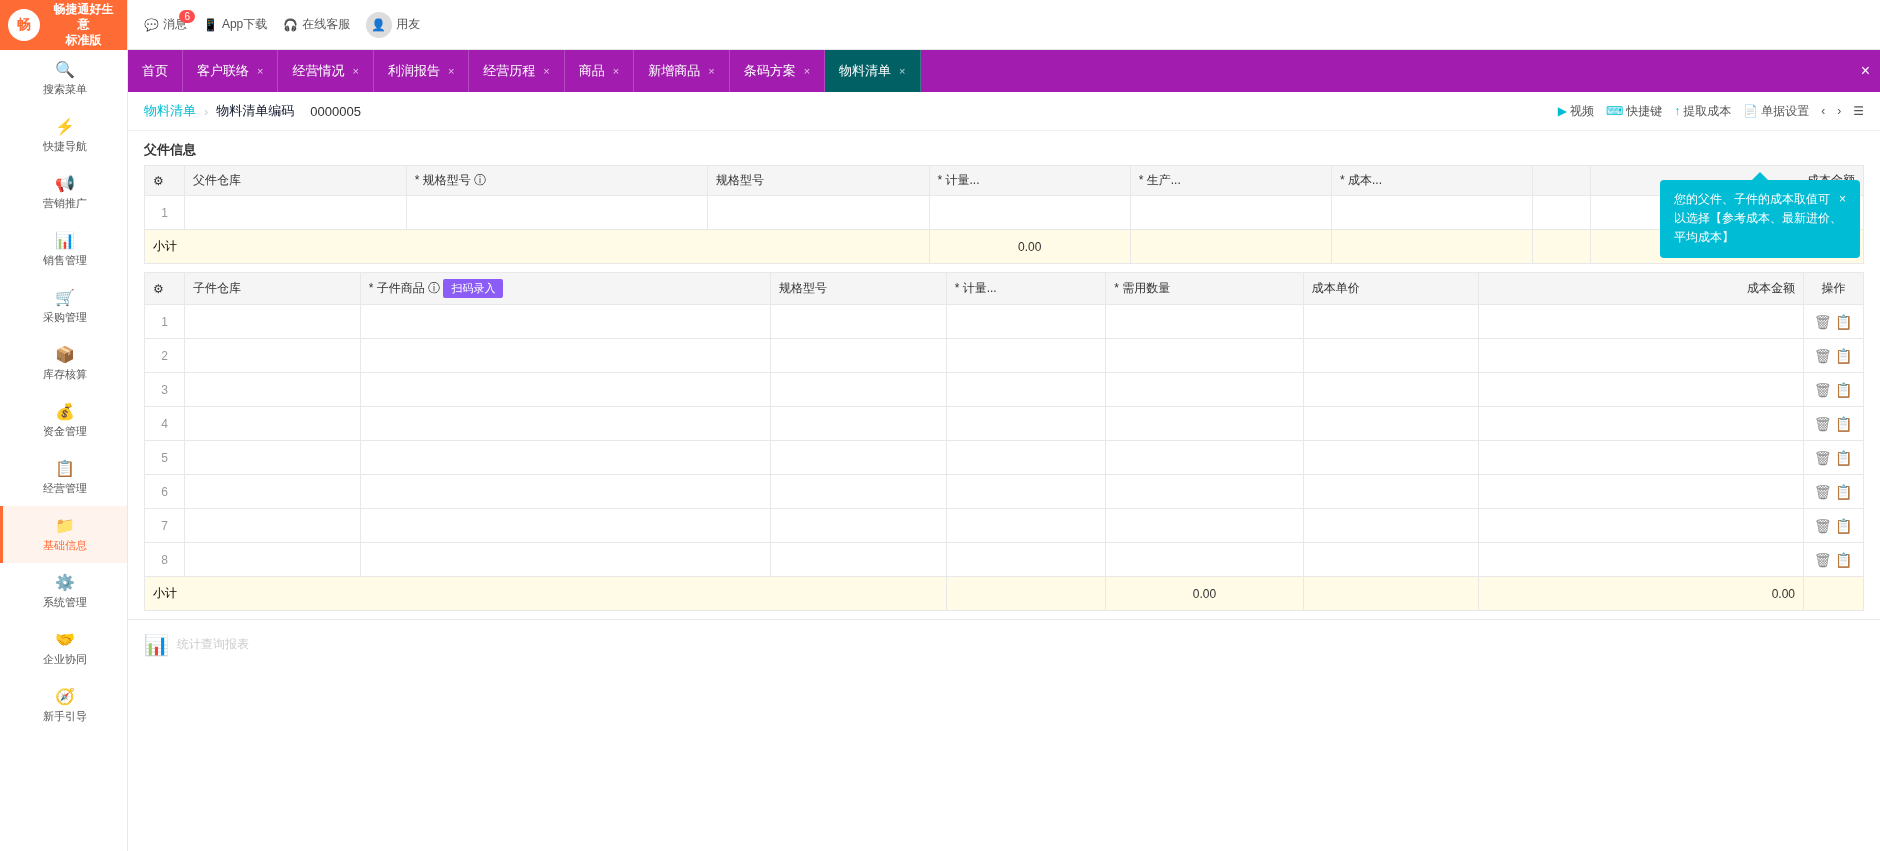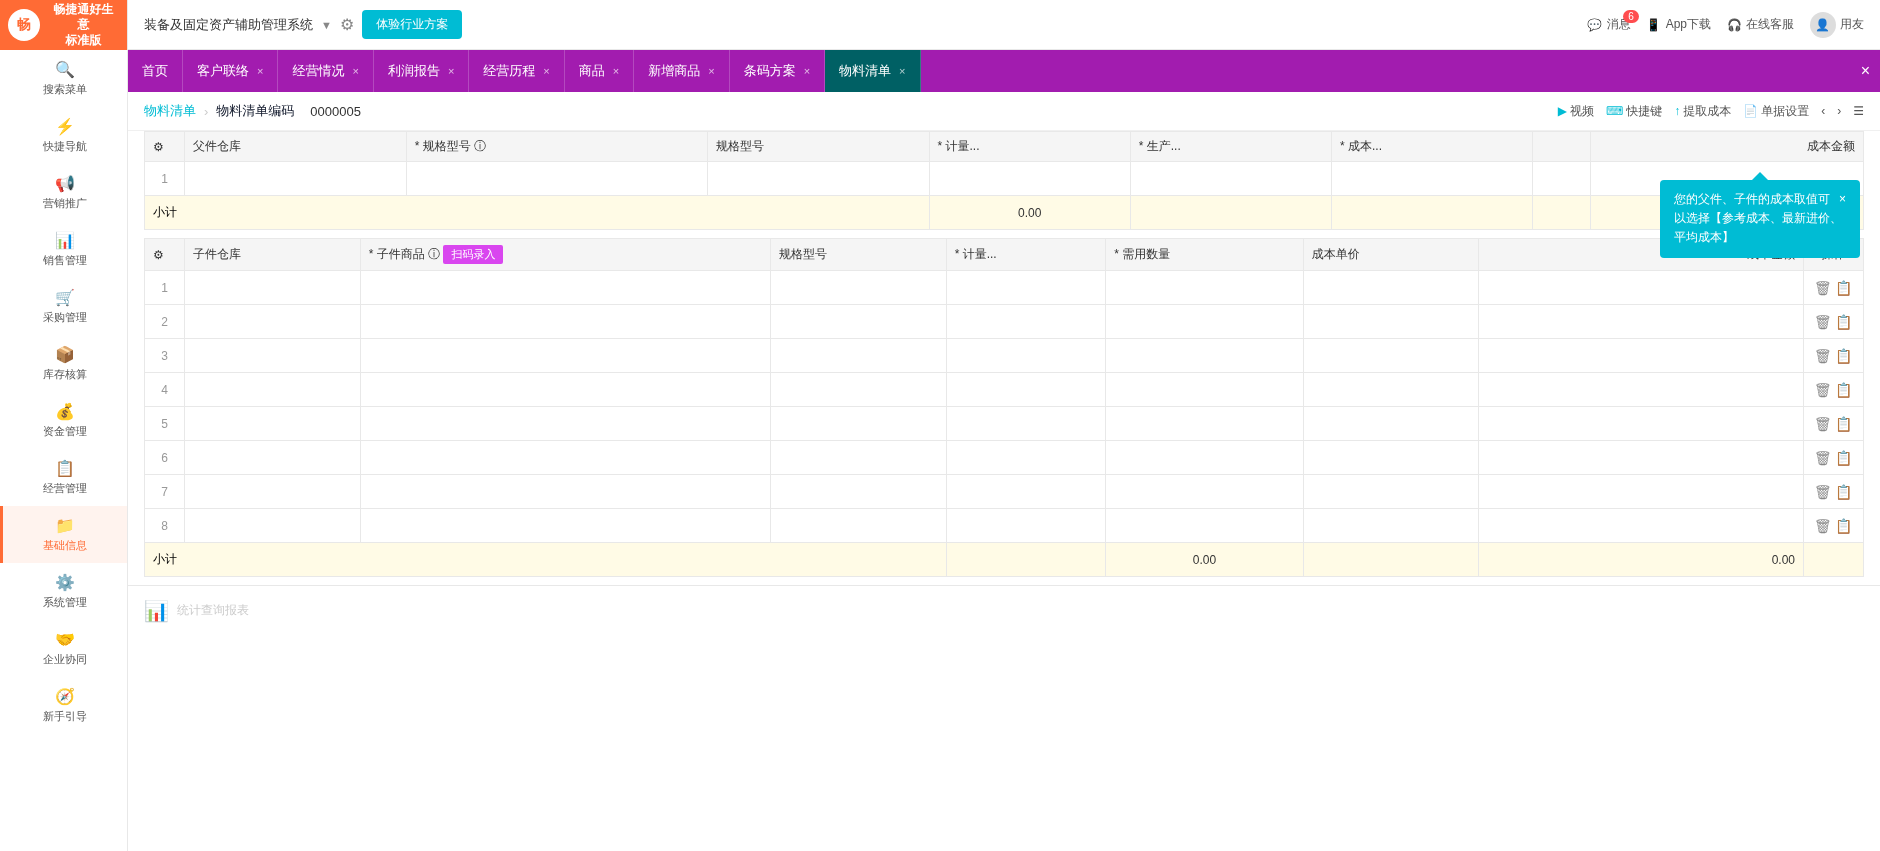--- a/index.html
+++ b/index.html
@@ -54,21 +54,21 @@
     .section-title { font-size: 13px; font-weight: bold; color: #333; padding: 10px 16px 6px; background: #fff; }
 
     
     .table-wrapper { padding: 0 16px 8px; overflow-x: auto; }
     .data-table { width: 100%; border-collapse: collapse; font-size: 12px; }
     .data-table th { background: #f5f5f5; border: 1px solid #e8e8e8; padding: 6px 8px; text-align: left; white-space: nowrap; color: #333; font-weight: normal; }
     .data-table td { border: 1px solid #e8e8e8; padding: 4px 8px; height: 34px; }
     .data-table .subtotal-row td { background: #fffbe6; font-weight: 500; }
     .data-table .row-num { color: #999; text-align: center; width: 40px; }
     .settings-icon-cell { text-align: center; width: 36px; color: #888; }
-    .scan-btn { background: #d946ef; color: #fff; border: none; padding: 2px 8px; border-radius: 2px; font-size: 11px; cursor: pointer; }
+    .scan-btn { background: #8b5cf6; color: #fff; border: none; padding: 2px 8px; border-radius: 2px; font-size: 11px; cursor: pointer; }
     .action-icons { display: flex; gap: 4px; justify-content: center; }
     .action-icon { cursor: pointer; color: #888; font-size: 14px; }
 
     
     .tooltip-popup { position: absolute; background: #00bcd4; color: #fff; padding: 10px 14px; border-radius: 4px; font-size: 12px; line-height: 1.6; max-width: 200px; z-index: 100; top: 145px; right: 140px; }
     .tooltip-popup::before { content: ''; position: absolute; top: -8px; left: 50%; border: 8px solid transparent; border-bottom-color: #00bcd4; border-top: 0; margin-left: -8px; }
     .tooltip-close { float: right; cursor: pointer; margin-left: 8px; }
 
     
     .bottom-bar { height: 50px; border-top: 1px solid #e8e8e8; display: flex; align-items: center; padding: 0 16px; background: #fff; }
@@ -135,26 +135,20 @@
     <div class="sidebar-item">
       <span class="nav-icon">🧭</span>
       <span>新手引导</span>
     </div>
   </div>
 </div>
 
 <div class="main">
 
   <div class="topbar">
-    <div class="topbar-left">
-      <span class="topbar-title">装备及固定资产辅助管理系统</span>
-      <span class="topbar-dropdown">▼</span>
-      <span class="topbar-settings">⚙</span>
-      <button class="topbar-trial-btn">体验行业方案</button>
-    </div>
     <div class="topbar-right">
       <div class="topbar-icon-item">
         <span>💬</span>
         <span>消息</span>
         <span class="badge">6</span>
       </div>
       <div class="topbar-icon-item">
         <span>📱</span>
         <span>App下载</span>
       </div>
@@ -236,20 +230,21 @@
         <div class="breadcrumb-action">›</div>
         <div class="breadcrumb-action">☰</div>
       </div>
     </div>
 
     <div class="tooltip-popup" style="position:absolute; top:88px; right:20px;">
       <span class="tooltip-close">×</span>
       <span>您的父件、子件的成本取值可以选择【参考成本、最新进价、平均成本】</span>
     </div>
 
+    <div class="section-title">父件信息</div>
     <div class="table-wrapper">
       <table class="data-table">
         <thead>
           <tr>
             <th class="settings-icon-cell">⚙</th>
             <th>父件仓库</th>
             <th>* 规格型号 ⓘ</th>
             <th>规格型号</th>
             <th>* 计量...</th>
             <th>* 生产...</th>

